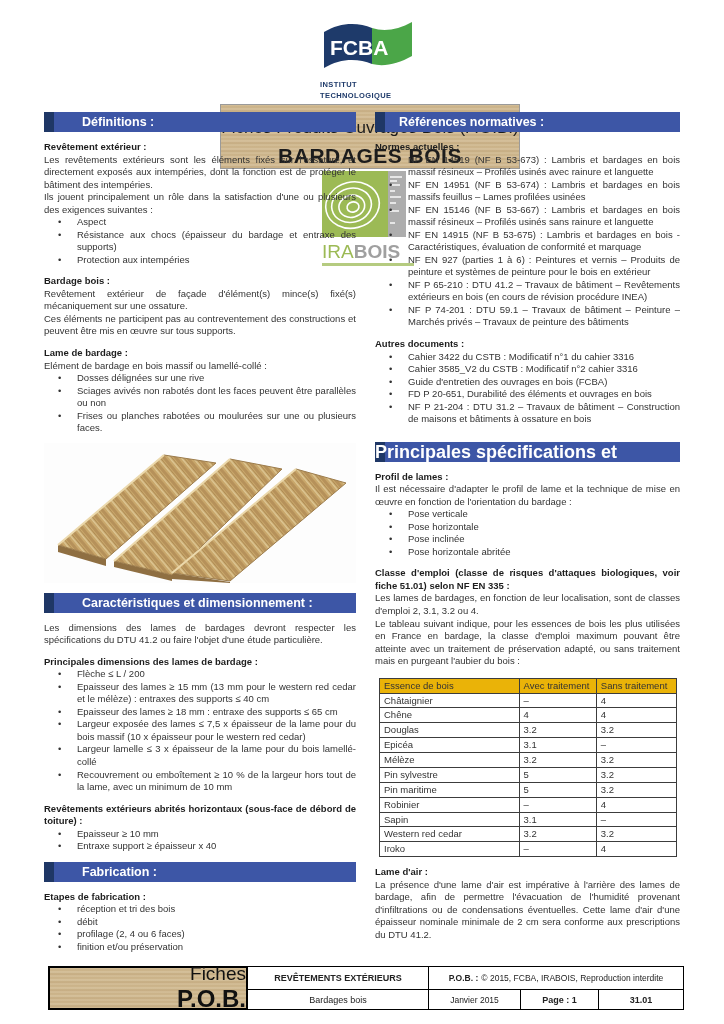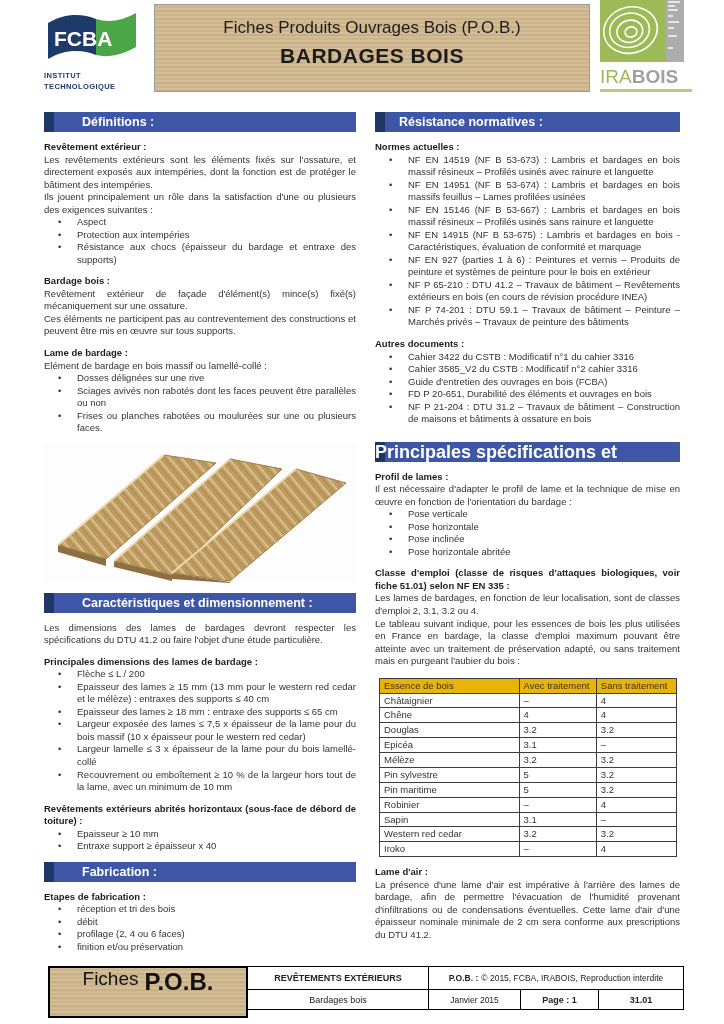--- a/index.html
+++ b/index.html
@@ -3,21 +3,21 @@
 <meta charset="utf-8">
 <style>
   * { margin:0; padding:0; box-sizing:border-box; }
   html,body { background:#e8e8e8; }
   .page {
     width:724px; height:1024px; margin:0 auto; position:relative;
     background:#ffffff; font-family:"Liberation Sans", sans-serif; color:#333;
     overflow:hidden;
   }
   
-  .hdr { position:absolute; top:0; left:44px; right:20px; height:92px; display:flex; align-items:flex-end; }
+  .hdr { position:absolute; top:16px; left:44px; right:20px; height:92px; display:flex; align-items:center;flex-direction:column; }
   .fcba { width:108px; padding-top:4px; }
   .fcba-sub { font-size:7.5px; font-weight:bold; color:#1e3a6a; letter-spacing:.4px; line-height:1.5; margin-top:3px; }
   .band {
     flex:1; height:88px; margin:2px 10px 0 2px; border:1px solid #9a9a9a;
     background:repeating-linear-gradient(180deg,#d5c09a 0px,#c8af84 2px,#d8c4a0 4px,#c3a97e 6px,#d5c09a 8px);
     text-align:center; padding-top:13px;
   }
   .band-t1 { font-size:17px; color:#1c1c1c; font-weight:normal; }
   .band-t2 { font-size:21px; color:#1c1c1c; font-weight:bold; margin-top:6px; letter-spacing:.5px; }
   .irabois { width:104px; text-align:left; padding-top:2px; }
@@ -44,23 +44,23 @@
   
   .wood-img { width:312px; height:140px; background:#fdfdfd; margin:8px 0 10px 0; }
   
   table.cls { border-collapse:collapse; width:298px; margin:10px 0 4px 4px; font-size:9.5px; }
   table.cls th, table.cls td { border:1px solid #3c3c3c; padding:1px 4px; text-align:left; vertical-align:top; line-height:1.25; }
   table.cls th { background:#eab308; font-weight:normal; }
   table.cls col.c1 { width:47%; } table.cls col.c2 { width:26%; } table.cls col.c3 { width:27%; }
   
   .ftr { position:absolute; left:48px; bottom:14px; width:636px; height:44px; display:flex; }
   .ftr-brand {
-    width:200px; height:52px; border:2px solid #000;
+    width:200px; height:44px; border:2px solid #000;
     background:repeating-linear-gradient(180deg,#d5c09a 0px,#c8af84 2px,#d8c4a0 4px,#c3a97e 6px,#d5c09a 8px);
-    display:flex; align-items:flex-start; justify-content:center; color:#111;
+    display:flex; align-items:flex-end; justify-content:center; color:#111;flex-direction:column;
   }
   .ftr-brand .f1 { font-size:19px; } .ftr-brand .f2 { font-size:24px; font-weight:bold; margin-left:6px; }
   .ftr-grid { flex:1; border:1px solid #000; border-left:none; display:grid;
     grid-template-columns:180px 92px 78px 1fr; grid-template-rows:22px 21px; }
   .fc { border-left:1px solid #000; border-top:1px solid #000; display:flex; align-items:center; justify-content:center; font-size:9px; text-align:center; padding:0 2px; color:#222; }
   .fc.topless { border-top:none; } .fc.leftless { border-left:none; }
   .fc .pob-b { font-weight:bold; margin-right:3px; }
   .span3 { grid-column:2 / 5; }
 </style>
 </head>
@@ -113,22 +113,22 @@
   <div class="cols">
 
     <div class="col-l">
       <div class="bar">Définitions :</div>
 
       <div class="bh" style="margin-top:4px">Revêtement extérieur :</div>
       <p>Les revêtements extérieurs sont les éléments fixés sur l'ossature, et directement exposés aux intempéries, dont la fonction est de protéger le bâtiment des intempéries.</p>
       <p>Ils jouent principalement un rôle dans la satisfaction d'une ou plusieurs des exigences suivantes :</p>
       <ul>
           <li>Aspect</li>
+          <li>Résistance aux chocs (épaisseur du bardage et entraxe des supports)</li>
           <li>Protection aux intempéries</li>
-          <li>Résistance aux chocs (épaisseur du bardage et entraxe des supports)</li>
         </ul>
 
       <div class="bh">Bardage bois :</div>
       <p>Revêtement extérieur de façade d'élément(s) mince(s) fixé(s) mécaniquement sur une ossature.</p>
       <p>Ces éléments ne participent pas au contreventement des constructions et peuvent être mis en œuvre sur tous supports.</p>
 
       <div class="bh">Lame de bardage :</div>
       <p>Elément de bardage en bois massif ou lamellé-collé :</p>
       <ul>
           <li>Dosses délignées sur une rive</li>
@@ -183,21 +183,21 @@
       <div class="bh" style="margin-top:4px">Etapes de fabrication :</div>
       <ul>
           <li>réception et tri des bois</li>
           <li>débit</li>
           <li>profilage (2, 4 ou 6 faces)</li>
           <li>finition et/ou préservation</li>
         </ul>
     </div>
 
     <div class="col-r">
-      <div class="bar r1">Résistance normatives :</div>
+      <div class="bar r1">Références normatives :</div>
       <div class="bh" style="margin-top:4px">Normes actuelles :</div>
       <ul>
           <li>NF EN 14519 (NF B 53-673) : Lambris et bardages en bois massif résineux – Profilés usinés avec rainure et languette</li>
           <li>NF EN 14951 (NF B 53-674) : Lambris et bardages en bois massifs feuillus – Lames profilées usinées</li>
           <li>NF EN 15146 (NF B 53-667) : Lambris et bardages en bois massif résineux – Profilés usinés sans rainure et languette</li>
           <li>NF EN 14915 (NF B 53-675) : Lambris et bardages en bois - Caractéristiques, évaluation de conformité et marquage</li>
           <li>NF EN 927 (parties 1 à 6) : Peintures et vernis – Produits de peinture et systèmes de peinture pour le bois en extérieur</li>
           <li>NF P 65-210 : DTU 41.2 – Travaux de bâtiment – Revêtements extérieurs en bois (en cours de révision procédure INEA)</li>
           <li>NF P 74-201 : DTU 59.1 – Travaux de bâtiment – Peinture – Marchés privés – Travaux de peinture des bâtiments</li>
         </ul>

